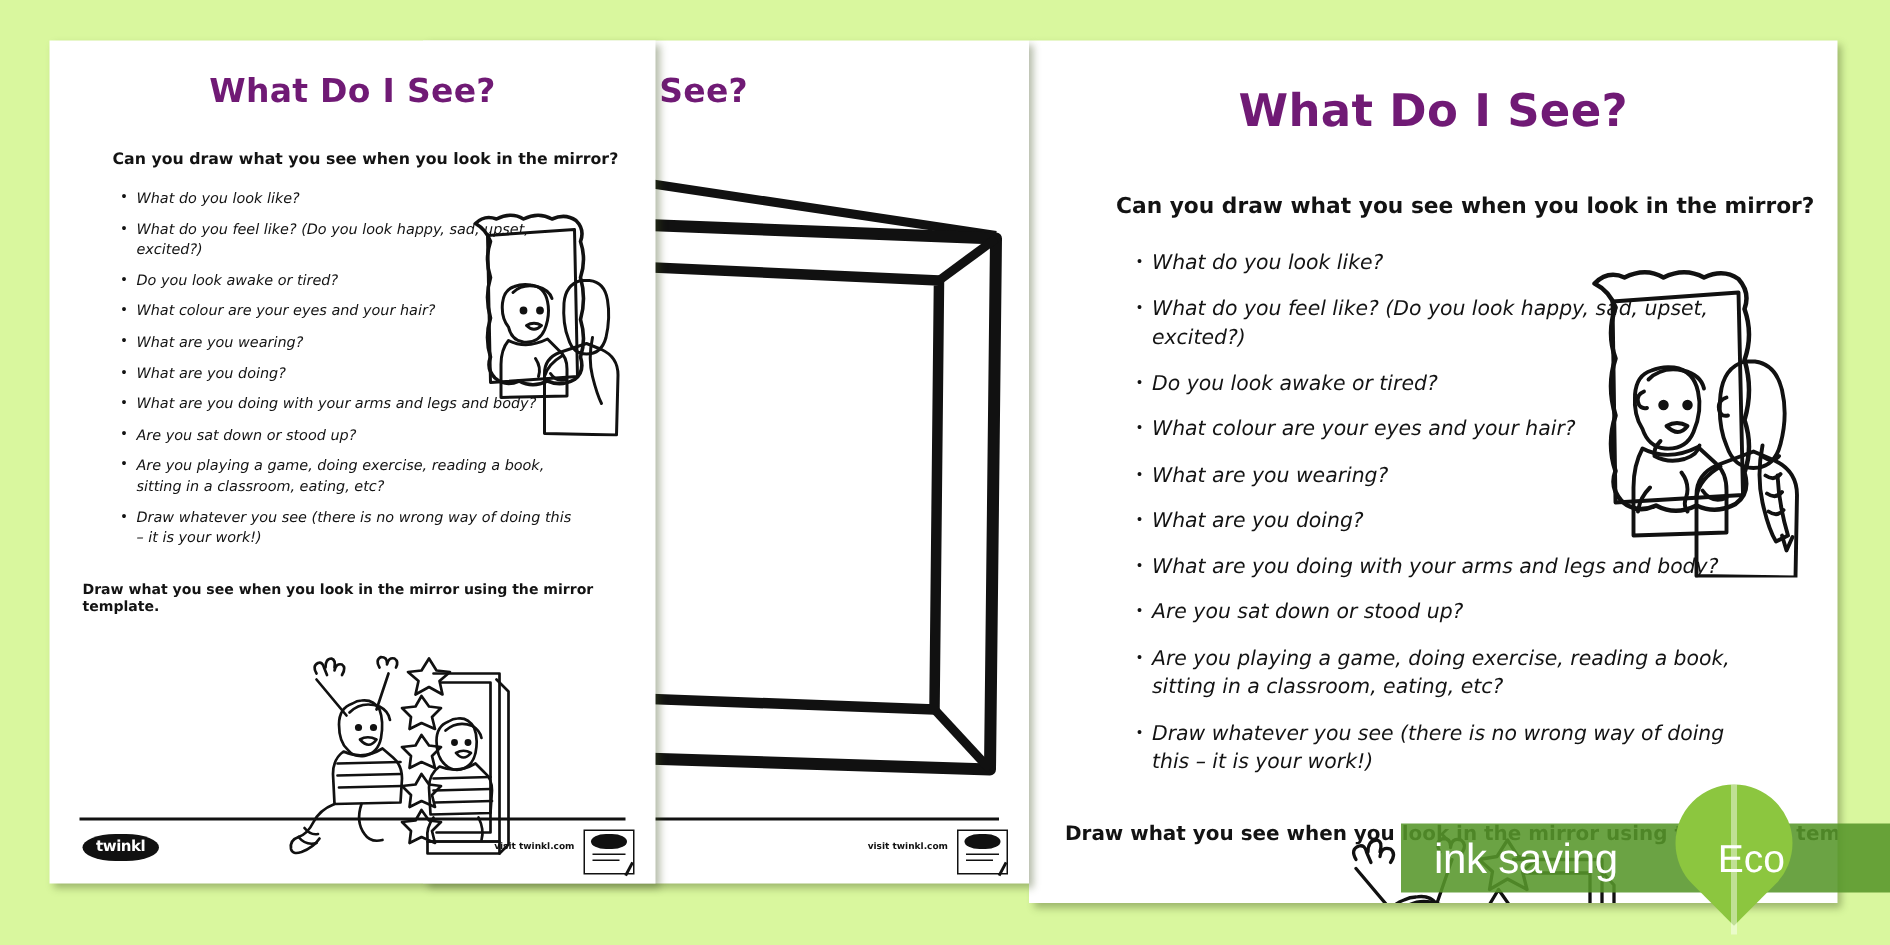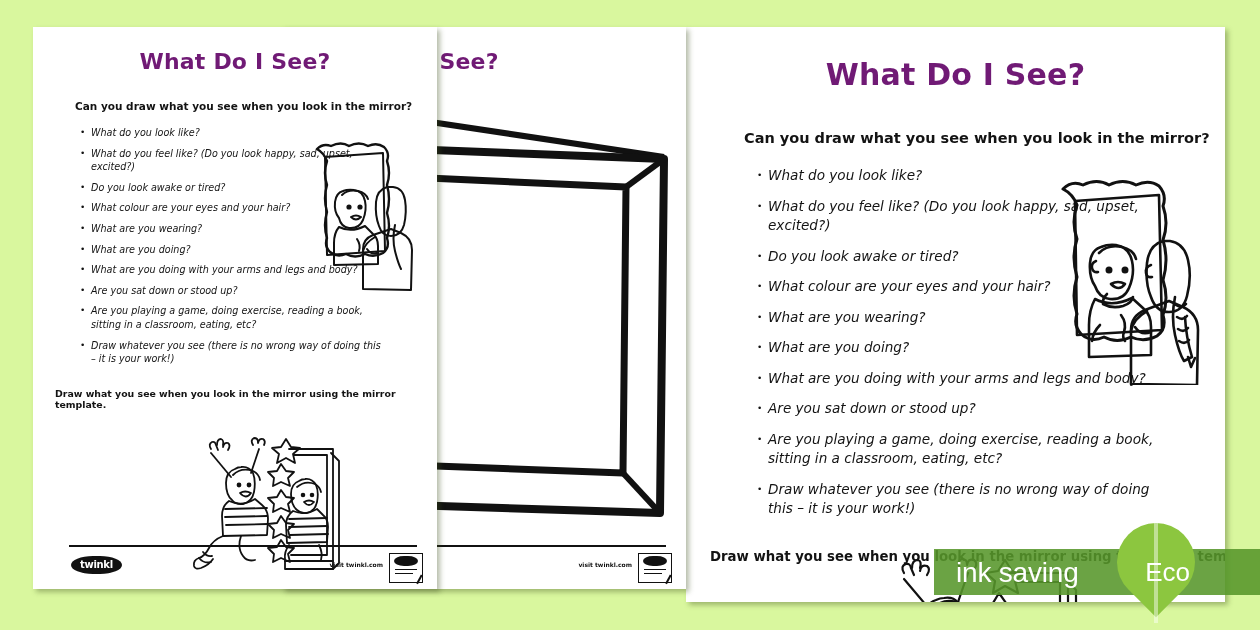--- a/index.html
+++ b/index.html
@@ -58,21 +58,21 @@
   
   .illus{position:absolute;}
   #mirror1{right:14px;top:112px;width:118px;height:152px;z-index:4;}
   #mirror3{right:10px;top:148px;width:168px;height:210px;z-index:4;}
   #jump1{left:148px;top:408px;width:160px;height:140px;}
   #jump3{left:178px;top:528px;width:215px;height:190px;}
   .illus svg{width:100%;height:100%;display:block;}
 
   
   .p-footer{position:absolute;left:0;right:0;bottom:0;}
-  #page1 .p-footer{height:44px;margin-left:16px;}
+  #page1 .p-footer{height:44px;}
   #page2 .p-footer{height:44px;}
   .rule{position:absolute;left:20px;right:20px;top:0;height:2px;background:#111;}
   .twinkl-logo{
     position:absolute;left:22px;top:11px;
     background:#111;color:#fff;font-weight:bold;
     border-radius:50%/58%;padding:3px 9px 4px;font-size:10px;
     font-family:"DejaVu Sans", sans-serif;letter-spacing:-.3px;
   }
   .visit-txt{position:absolute;right:54px;top:16px;font-size:6px;font-weight:bold;color:#111;}
   .visit-badge{

